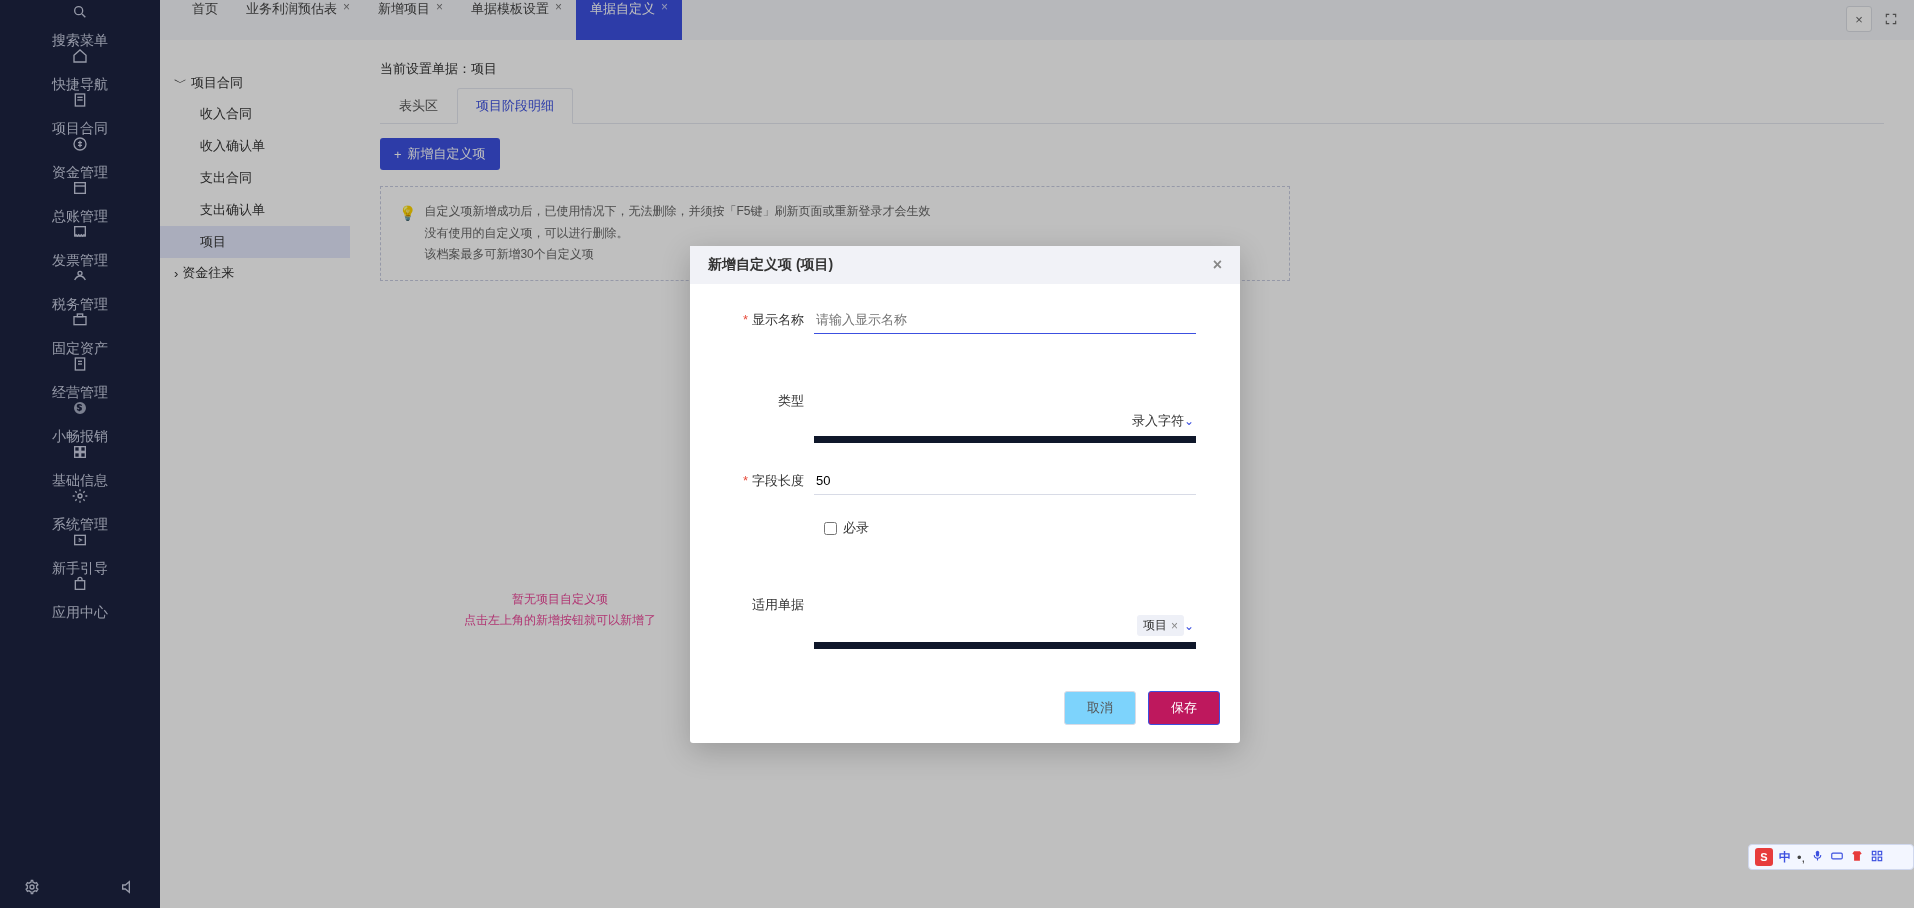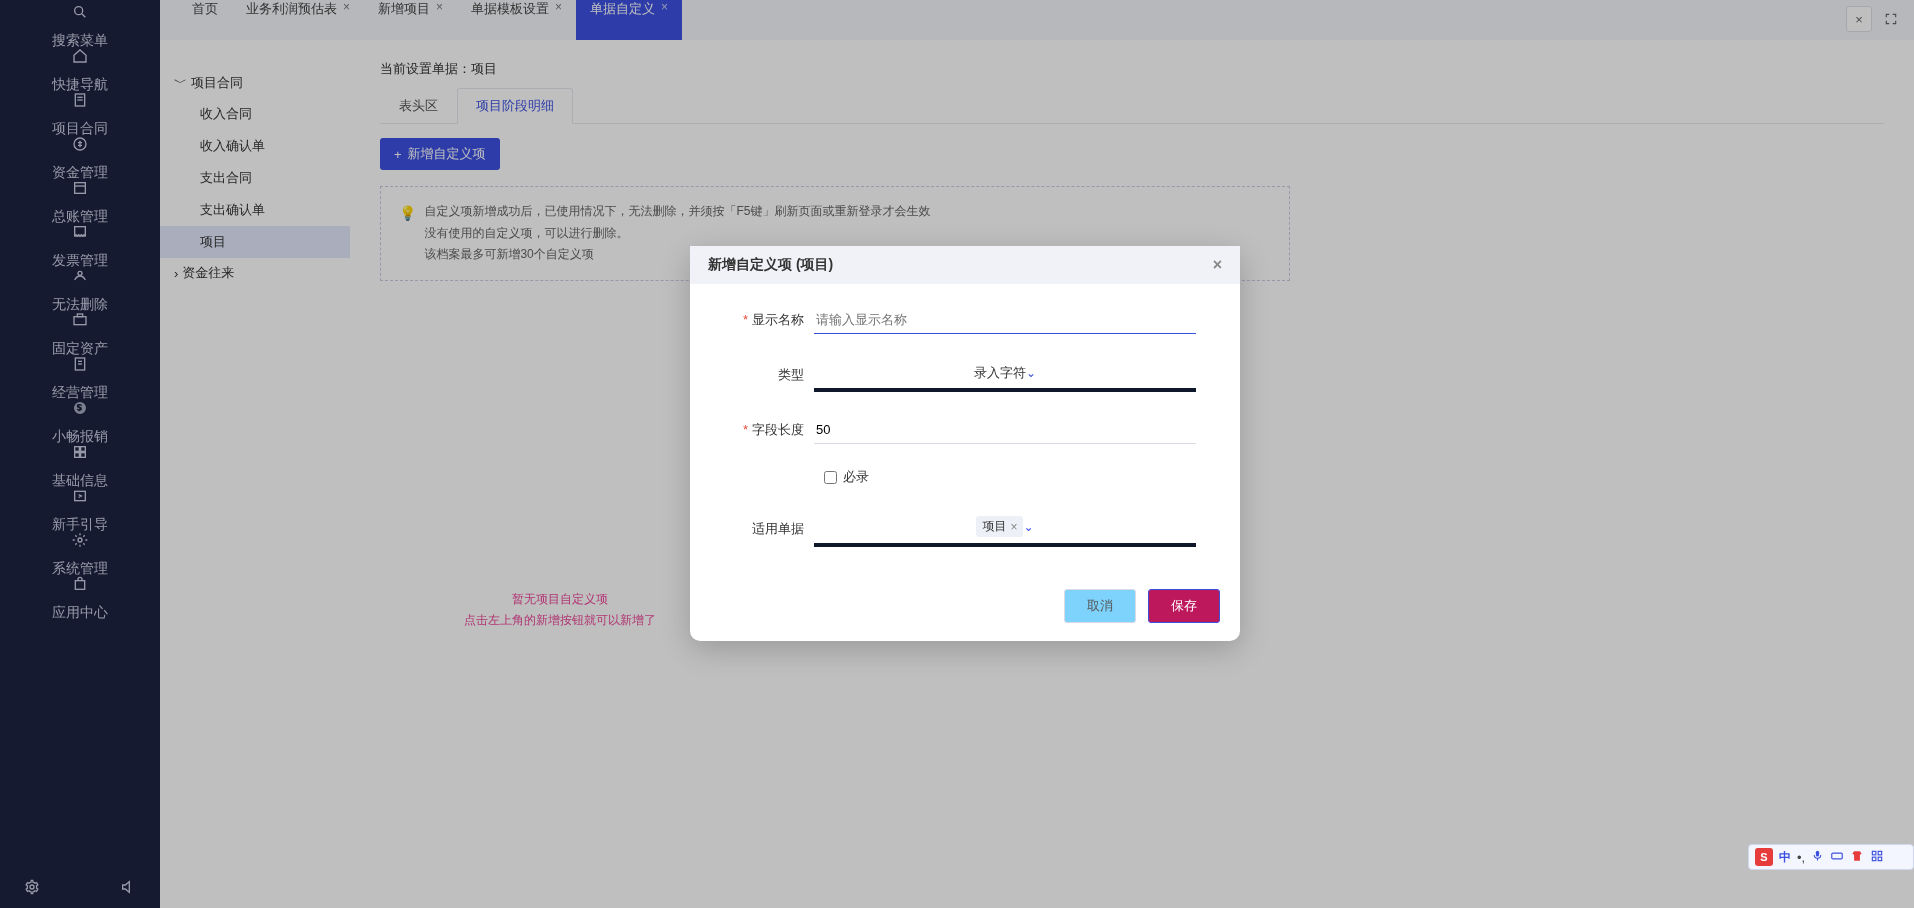--- a/index.html
+++ b/index.html
@@ -186,21 +186,21 @@
   .overlay {
     position:absolute; inset:0;
     background: rgba(0,0,0,.25);
   }
   .modal {
     position:absolute;
     width: 550px;
     left: 690px;
     top: 246px;
     background:#fff;
-    border-radius:10px;
+    border-radius:3px;
     box-shadow: 0 8px 30px rgba(0,0,0,.2);
   }
   .modal-header {
     background:#f1f2f7;
     padding: 10px 18px;
     font-size:14px;
     font-weight:600;
     display:flex; justify-content:space-between; align-items:center;
   }
   .modal-header .x { color:#888; cursor:pointer; font-size:16px; }
@@ -217,25 +217,26 @@
     border:none;
     border-bottom:1px solid #d8dbe6;
     padding: 6px 2px;
     font-size:13px;
     outline:none;
     background:transparent;
   }
   .field input[type=text].focus { border-bottom:1px solid #3c50e0; }
   .field .select {
     width:100%;
-    border-bottom:4px solid #0f172a;
+    border-bottom:7px solid #0f172a;
     padding: 6px 2px;
     font-size:13px;
-    display:flex; align-items:center; justify-content:center;
-    cursor:pointer;
+    display:flex; align-items:center; justify-content:flex-end;
+    cursor:pointer;
+    margin-top:48px;
   }
   .field .select .chev { color:#3c50e0; font-size:12px; }
   .field .tag {
     display:inline-flex; align-items:center; gap:4px;
     background:#eef0f7;
     border-radius:3px;
     padding:2px 6px;
     font-size:12px;
   }
   .field .tag .xx { color:#888; cursor:pointer; }
@@ -330,21 +331,21 @@
       </span>
     <span>发票管理</span>
   </div>
   <div class="item">
     <span class="ic">
         <svg viewBox="0 0 24 24" width="16" height="16" fill="none" stroke="currentColor" stroke-width="2">
           <path d="M4 18c4-8 12-8 16 0"></path>
           <circle cx="12" cy="8" r="3"></circle>
         </svg>
       </span>
-    <span>无法删除</span>
+    <span>税务管理</span>
   </div>
   <div class="item">
     <span class="ic">
         <svg viewBox="0 0 24 24" width="16" height="16" fill="none" stroke="currentColor" stroke-width="2">
           <rect x="3" y="7" width="18" height="12"></rect>
           <rect x="8" y="3" width="8" height="4"></rect>
         </svg>
       </span>
     <span>固定资产</span>
   </div>
@@ -373,34 +374,34 @@
           <rect x="13" y="4" width="7" height="7"></rect>
           <rect x="4" y="13" width="7" height="7"></rect>
           <rect x="13" y="13" width="7" height="7"></rect>
         </svg>
       </span>
     <span>基础信息</span>
   </div>
   <div class="item">
     <span class="ic">
         <svg viewBox="0 0 24 24" width="16" height="16" fill="none" stroke="currentColor" stroke-width="2">
+          <circle cx="12" cy="12" r="3"></circle>
+          <path d="M12 2v3M12 19v3M4 12H1M23 12h-3M5 5l2 2M17 17l2 2M5 19l2-2M17 7l2-2"></path>
+        </svg>
+      </span>
+    <span>系统管理</span>
+  </div>
+  <div class="item">
+    <span class="ic">
+        <svg viewBox="0 0 24 24" width="16" height="16" fill="none" stroke="currentColor" stroke-width="2">
           <rect x="4" y="5" width="16" height="14"></rect>
           <polyline points="10 10 14 12 10 14"></polyline>
         </svg>
       </span>
     <span>新手引导</span>
-  </div>
-  <div class="item">
-    <span class="ic">
-        <svg viewBox="0 0 24 24" width="16" height="16" fill="none" stroke="currentColor" stroke-width="2">
-          <circle cx="12" cy="12" r="3"></circle>
-          <path d="M12 2v3M12 19v3M4 12H1M23 12h-3M5 5l2 2M17 17l2 2M5 19l2-2M17 7l2-2"></path>
-        </svg>
-      </span>
-    <span>系统管理</span>
   </div>
   <div class="item">
     <span class="ic">
         <svg viewBox="0 0 24 24" width="16" height="16" fill="none" stroke="currentColor" stroke-width="2">
           <rect x="5" y="7" width="14" height="13"></rect>
           <path d="M9 7V5a3 3 0 016 0v2"></path>
         </svg>
       </span>
     <span>应用中心</span>
   </div>

